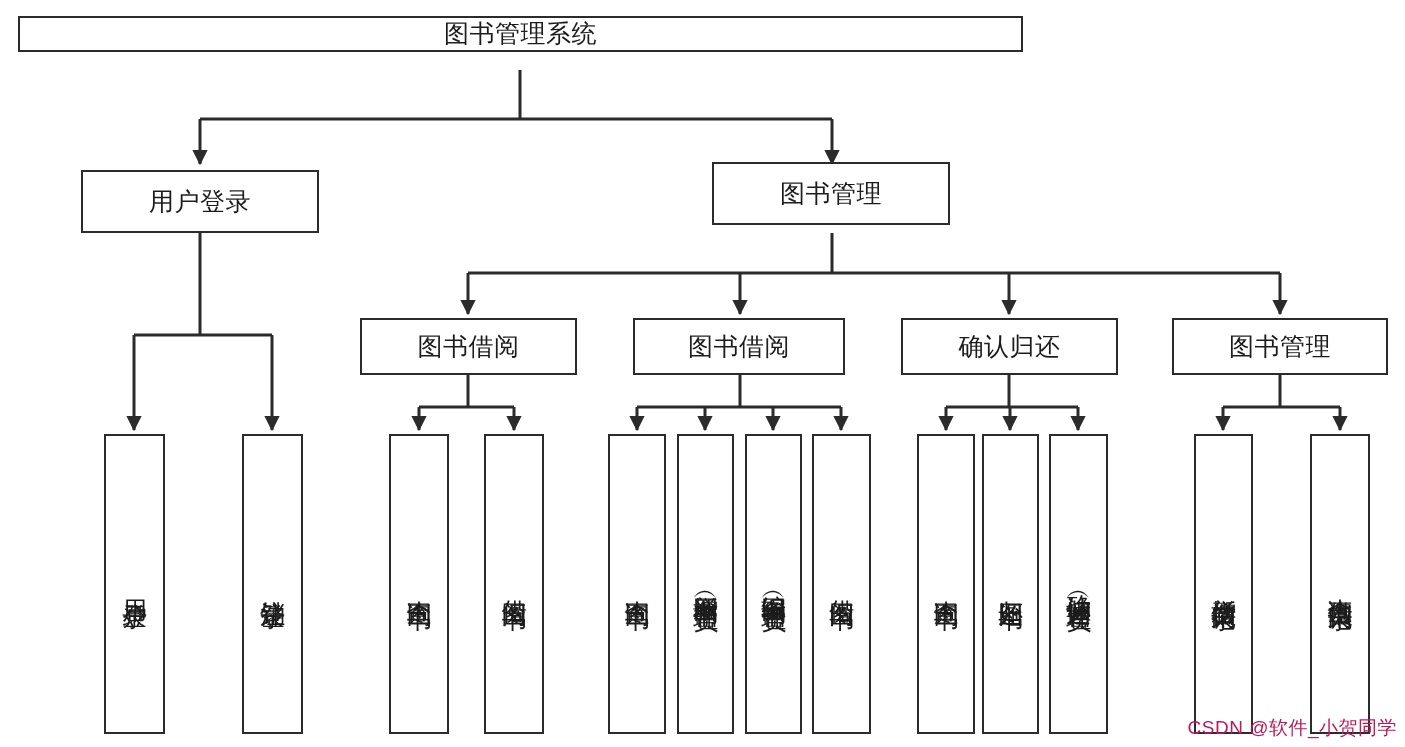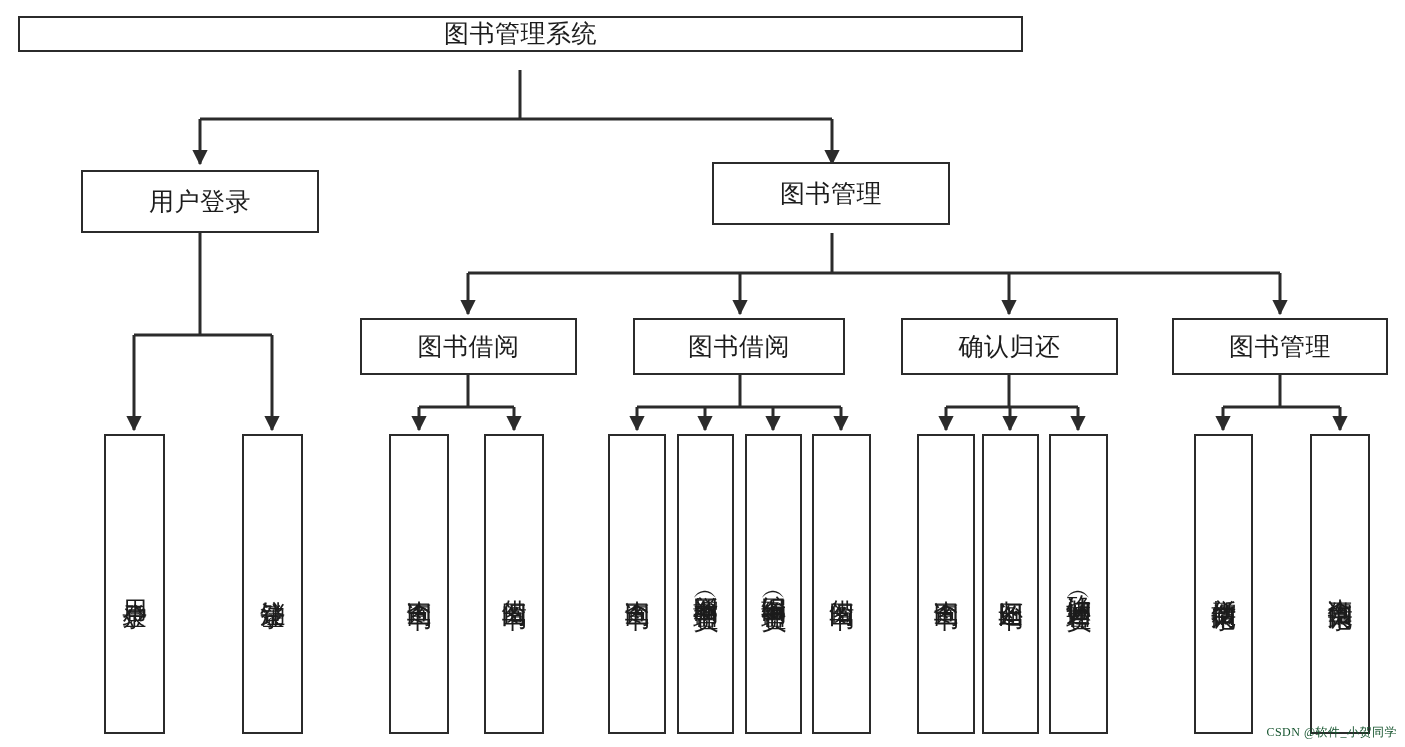--- a/index.html
+++ b/index.html
@@ -59,26 +59,25 @@
     white-space: pre-wrap;
   }
   .node.vert .nlabel {
     writing-mode: vertical-rl;
     text-orientation: upright;
   }
   #watermark {
     position: absolute;
     right: 8px;
     bottom: 6px;
-    font-size: 12px;
-    color: #14532d;
+    font-size: 19px;
+    color: #be185d;
     letter-spacing: 0.5px;
     white-space: nowrap;
     user-select: none;
-    font-family: Liberation Serif, serif;
   }
 </style>
 </head>
 <body>
 
 <div id="canvas">
 
   <svg id="edges" viewBox="0 0 1405 747" width="1405" height="747" xmlns="http://www.w3.org/2000/svg">
     <defs>
       <marker id="arrow" viewBox="0 0 10 10" refX="9.2" refY="5" markerWidth="5.2" markerHeight="5.2" orient="auto-start-reverse">

